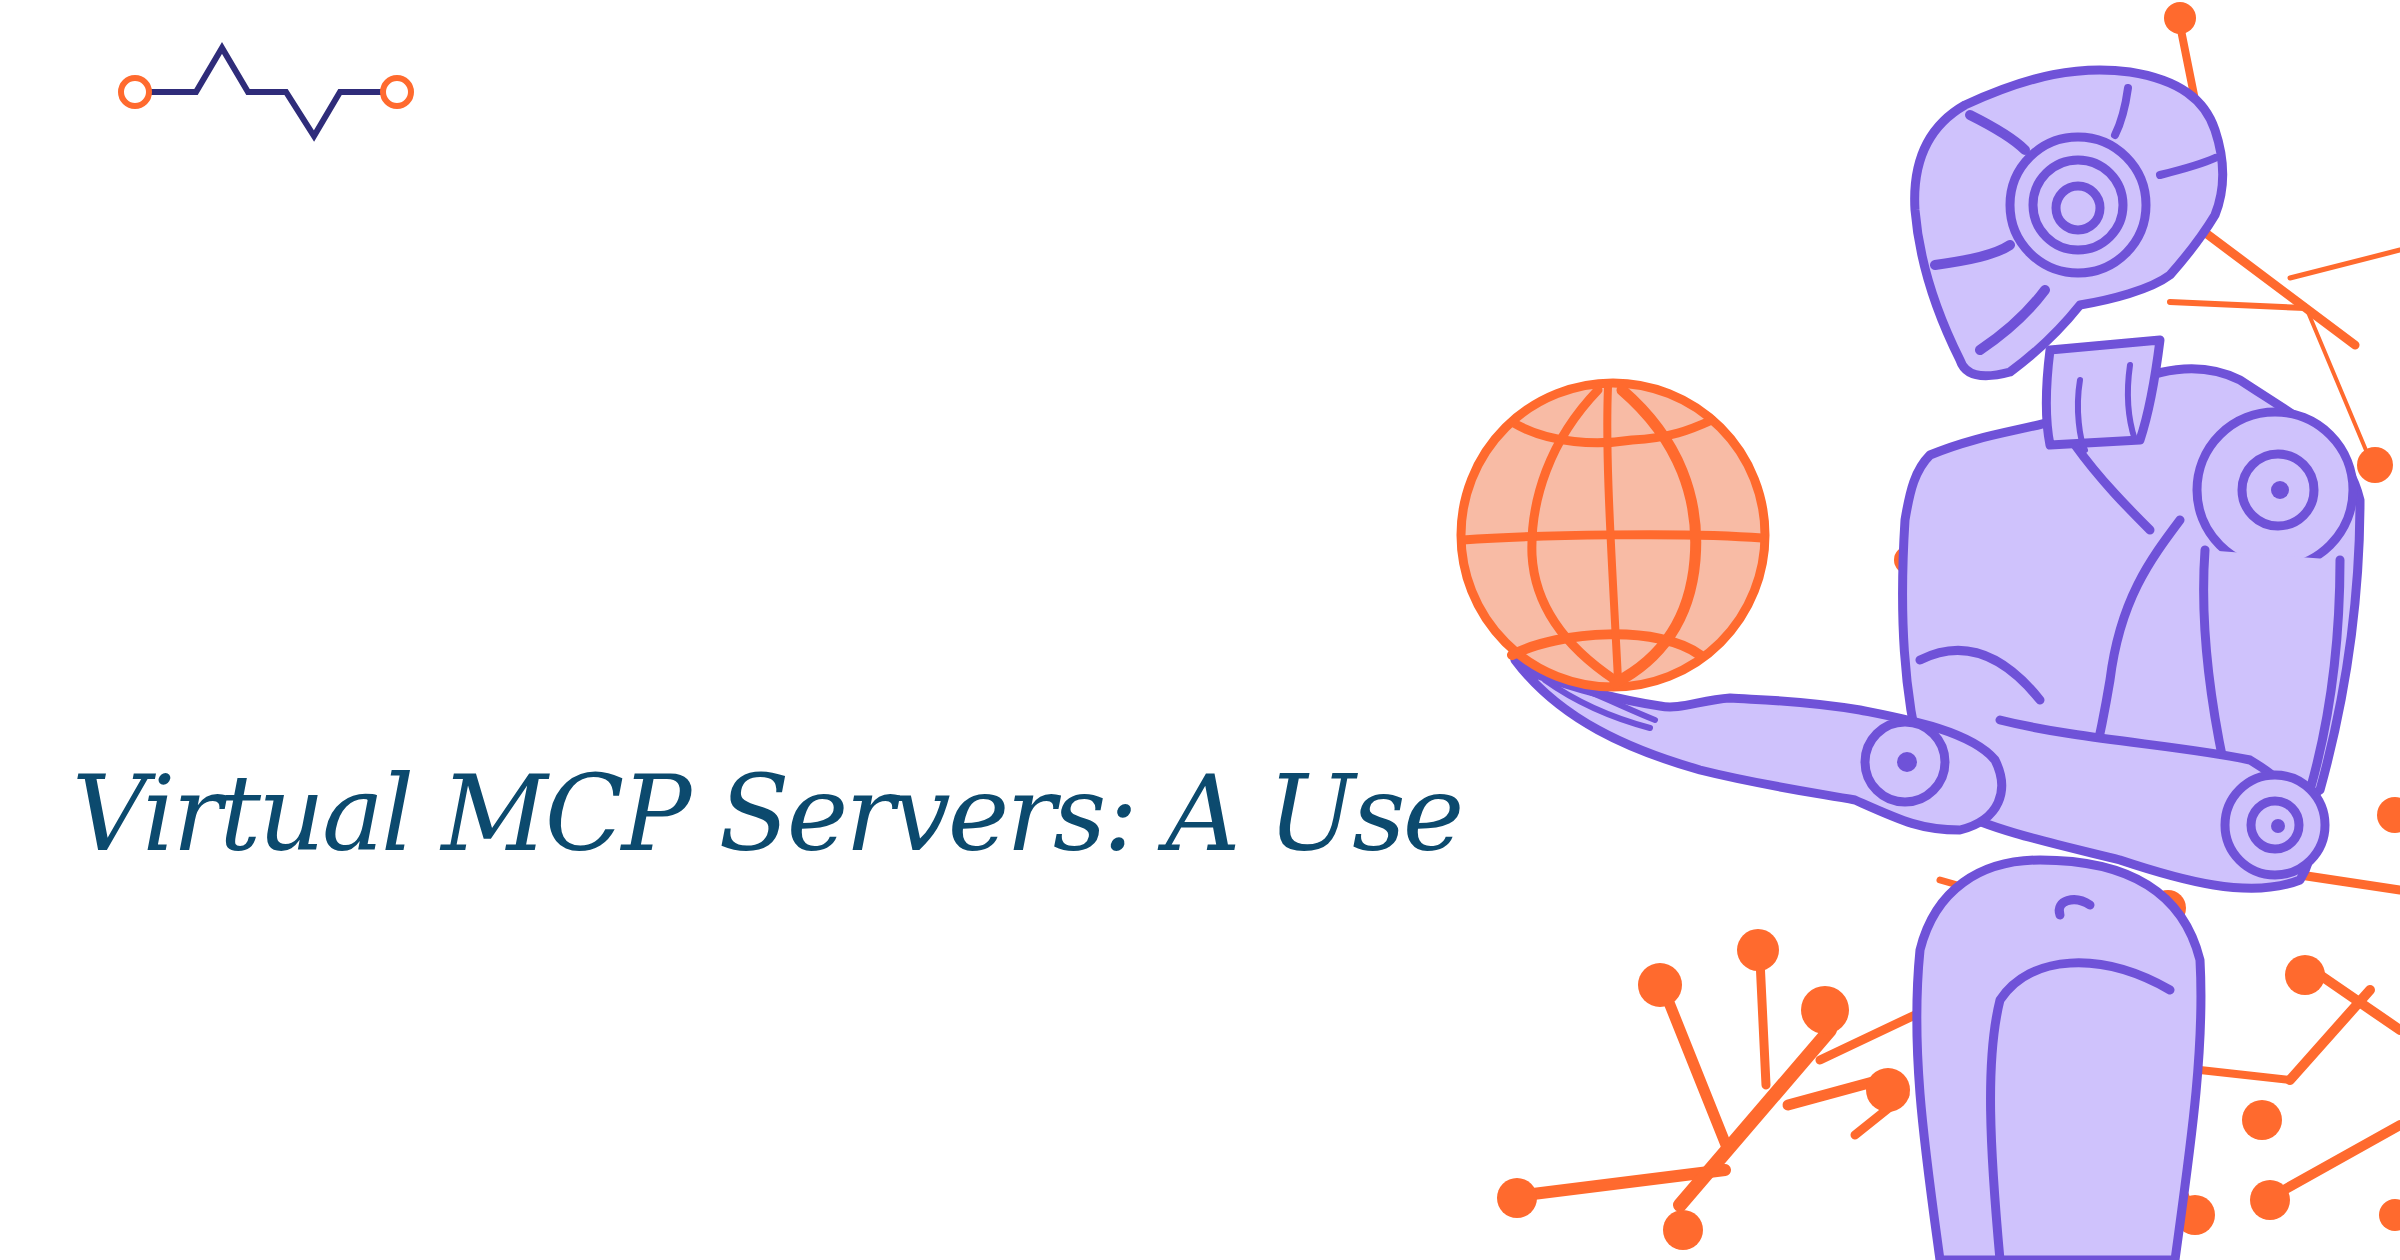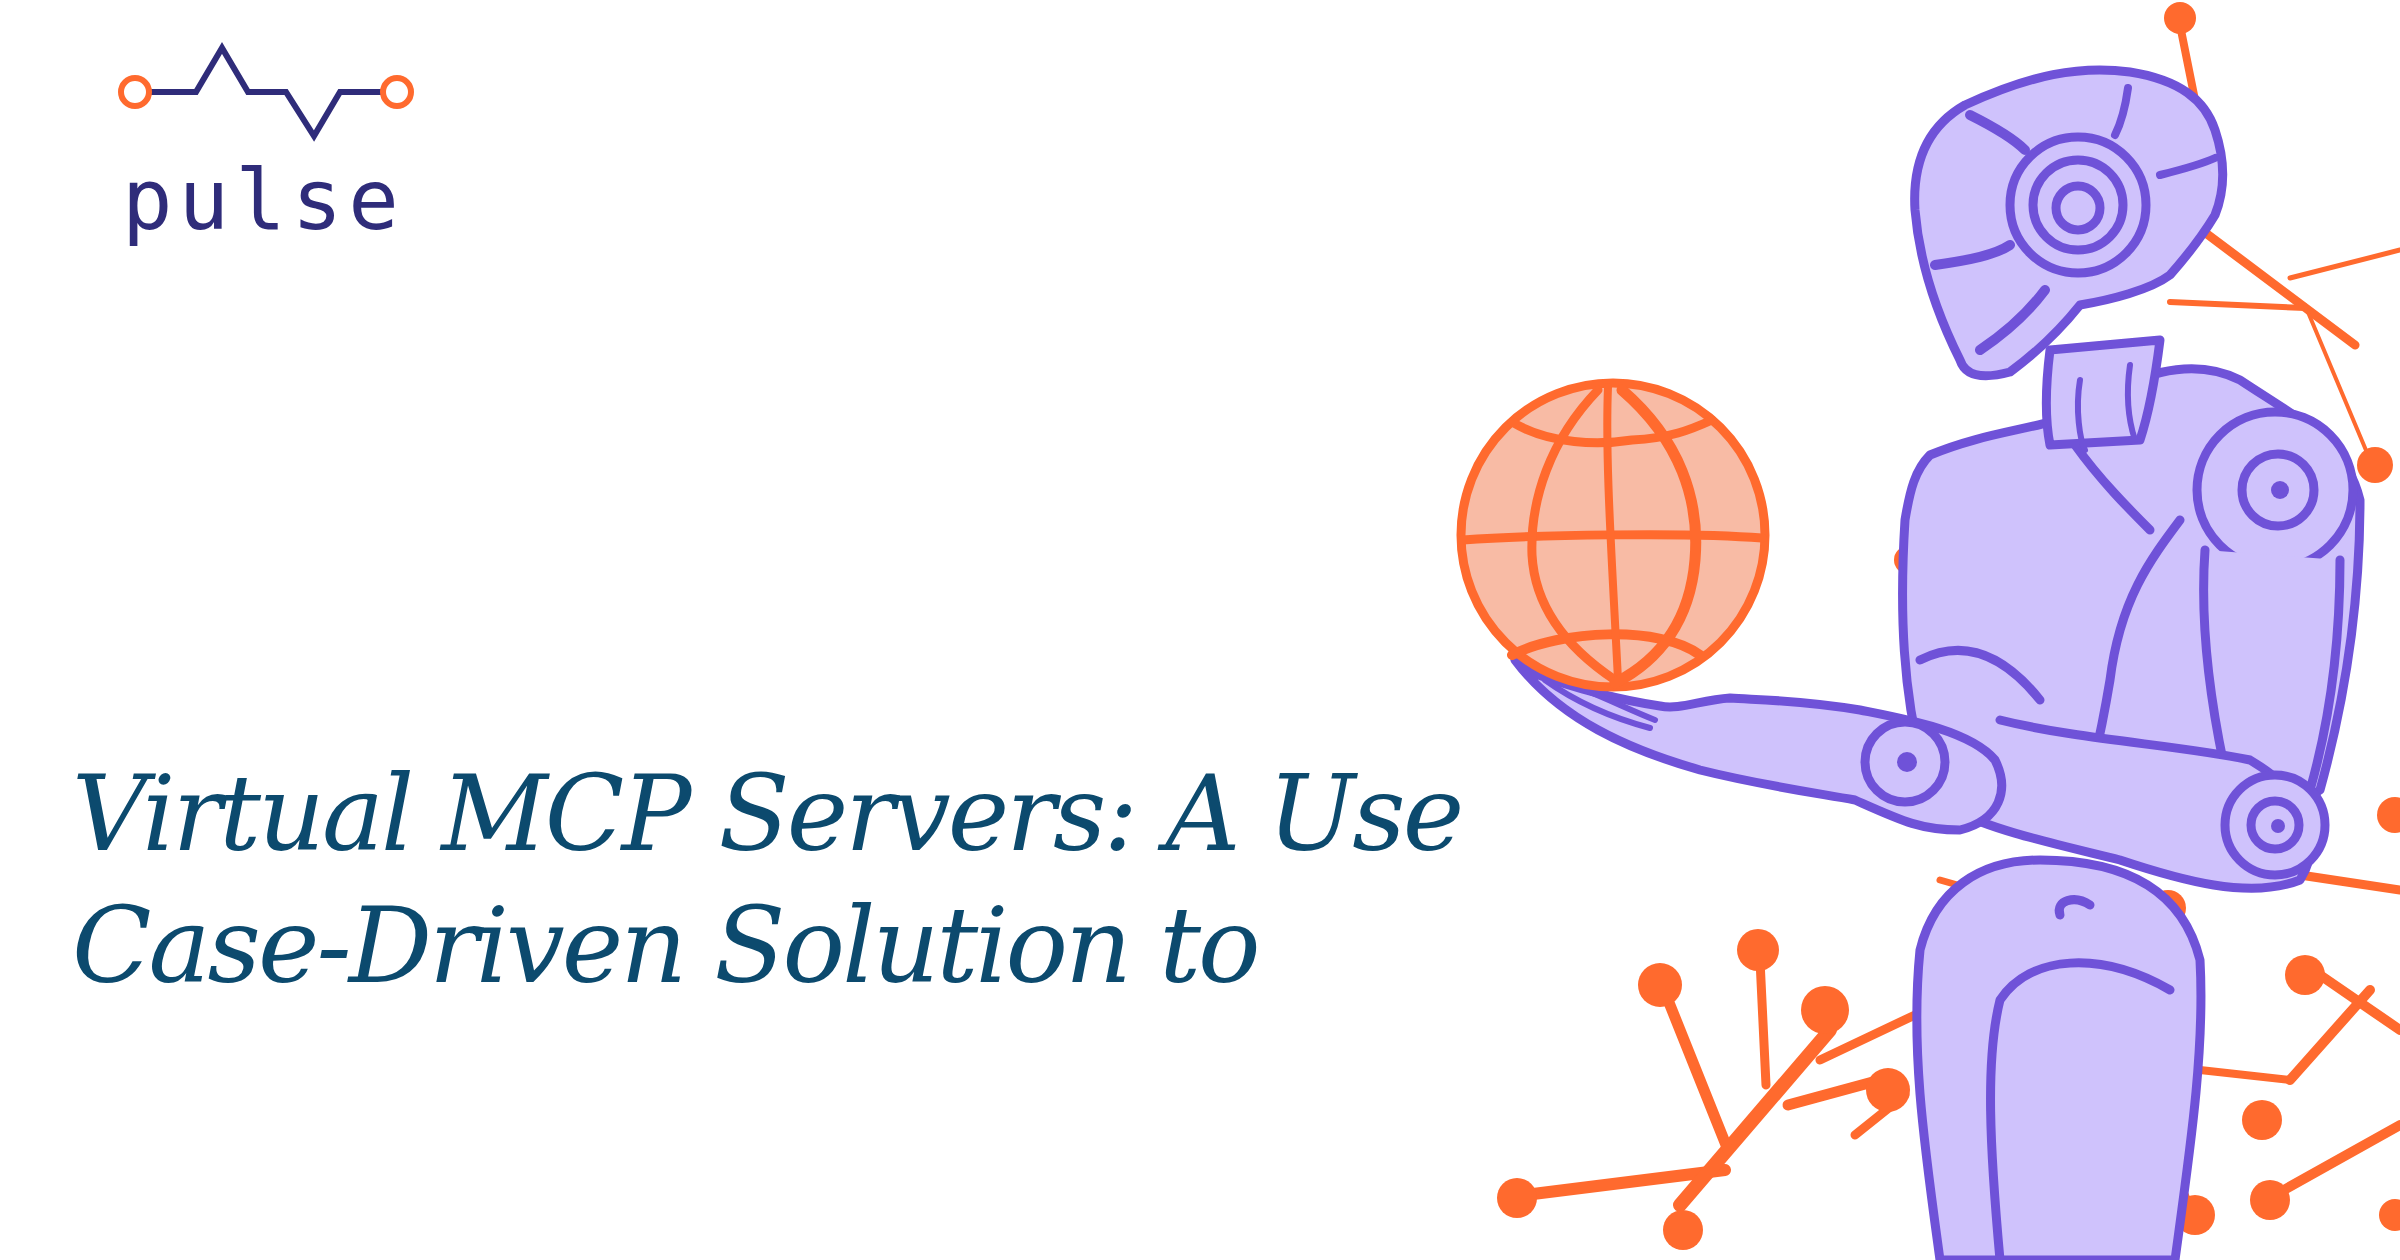--- a/index.html
+++ b/index.html
@@ -27,26 +27,24 @@
 </style>
 </head>
 <body>
 
 <div class="logo">
   <svg class="mark" width="300" height="110" viewBox="0 0 300 110">
     <polyline points="14,52 78,52 104,8 130,52 168,52 196,96 222,52 280,52" fill="none" stroke="#2F2C7A" stroke-width="6" stroke-linejoin="miter"></polyline>
     <circle cx="17" cy="52" r="14" fill="#FFFFFF" stroke="#FF6A2E" stroke-width="6"></circle>
     <circle cx="279" cy="52" r="14" fill="#FFFFFF" stroke="#FF6A2E" stroke-width="6"></circle>
   </svg>
-  <div class="wordmark">pulse</div>
 </div>
 
 <h1 class="title">
   <span>Virtual MCP Servers: A Use</span>
-  <span>Case-Driven Solution to</span>
 </h1>
 
 <svg class="illustration" viewBox="1440 0 960 1260" width="960" height="1260">
   <g fill="none" stroke="#FF6A2E" stroke-linecap="round">
 
     <line x1="2180" y1="25" x2="2195" y2="100" stroke-width="8"></line>
 
     <line x1="2195" y1="225" x2="2355" y2="345" stroke-width="9"></line>
     <line x1="2170" y1="302" x2="2305" y2="308" stroke-width="6"></line>
     <line x1="2290" y1="278" x2="2400" y2="250" stroke-width="5"></line>

